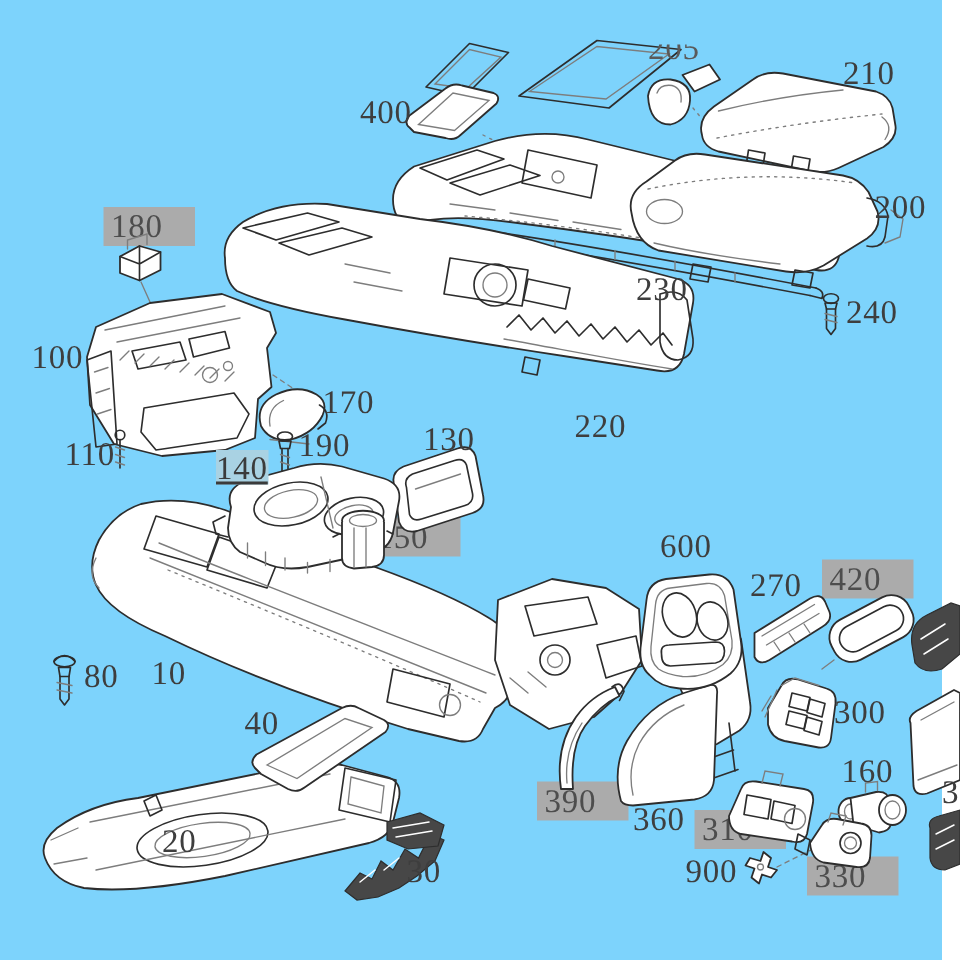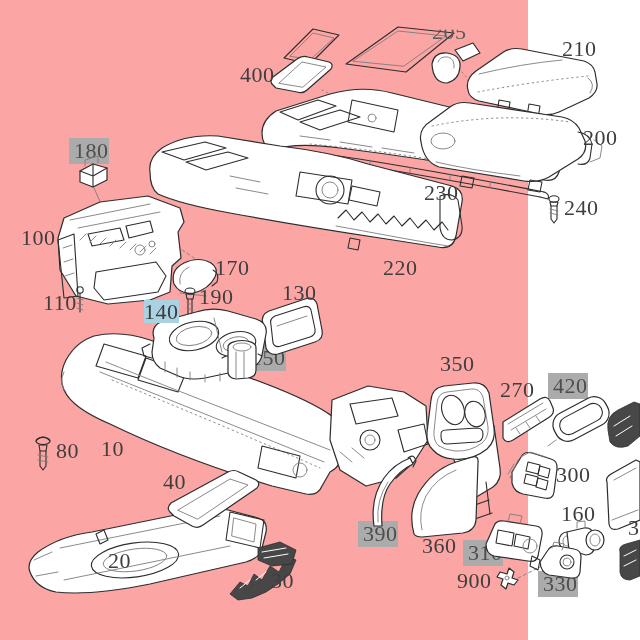--- a/index.html
+++ b/index.html
@@ -1,29 +1,29 @@
 <!DOCTYPE html>
 <html><head>
 <meta charset="utf-8">
 <style>
   * { box-sizing: border-box; margin: 0; padding: 0; }
   html, body { width: 640px; height: 640px; background: #ffffff; overflow: hidden; }
   #canvas {
-    position: relative; width: 528px; height: 640px; background: #fca5a5;
+    position: relative; width: 628px; height: 640px; background: #7dd3fc;
     font-family: "Liberation Serif", "DejaVu Serif", serif;
   }
   svg { position: absolute; left: 0; top: 0; z-index: 2; }
   .lbl {
     position: absolute; font-size: 22px; line-height: 1.05; color: #3e3e3e;
     letter-spacing: 0.5px; white-space: nowrap; z-index: 3;
   }
   .lbl.box {
-    background: #ababab; color: #4d4d4d; padding: 1px 0 2px 5px; z-index: 1;
+    background: #ababab; color: #4d4d4d; padding: 1px 21px 2px 5px; z-index: 1;
   }
-  .lbl.blue { background: #a9d2e3; color: #3b3b3b; }
+  .lbl.blue { background: #a9d2e3; color: #3b3b3b; text-decoration: underline; }
   .lbl.clip-top { clip-path: inset(42% 0 0 0); color: #5a5a5a; }
   .ln  { fill: none; stroke: #2d2d2d; stroke-width: 1.1; stroke-linecap: round; stroke-linejoin: round; }
   .lnf { fill: #ffffff; stroke: #2d2d2d; stroke-width: 1.2; stroke-linejoin: round; }
   .lt  { fill: none; stroke: #7d7d7d; stroke-width: 0.9; stroke-linecap: round; }
   .dk  { fill: #474747; stroke: #2d2d2d; stroke-width: 0.8; }
   .wt  { fill: none; stroke: #ffffff; stroke-width: 1; stroke-linecap: round; }
   .dash { stroke-dasharray: 3,3; }
   .dot  { stroke-dasharray: 1.5,3.5; }
 </style>
 </head>
@@ -335,27 +335,27 @@
 
   <div class="lbl clip-top" style="left:432px;top:20px">205</div>
   <div class="lbl" style="left:562px;top:37px">210</div>
   <div class="lbl" style="left:240px;top:63px">400</div>
   <div class="lbl" style="left:583px;top:126px">200</div>
   <div class="lbl box" style="left:69px;top:138px">180</div>
   <div class="lbl" style="left:424px;top:181px">230</div>
   <div class="lbl" style="left:564px;top:196px">240</div>
   <div class="lbl" style="left:21px;top:226px">100</div>
   <div class="lbl" style="left:215px;top:256px">170</div>
-  <div class="lbl" style="left:383px;top:256px">220</div>
+  <div class="lbl" style="left:383px;top:272px">220</div>
   <div class="lbl" style="left:43px;top:291px">110</div>
   <div class="lbl" style="left:199px;top:285px">190</div>
   <div class="lbl" style="left:282px;top:281px">130</div>
   <div class="lbl blue" style="left:144px;top:300px">140</div>
   <div class="lbl box" style="left:246px;top:345px">150</div>
-  <div class="lbl" style="left:440px;top:352px">350</div>
+  <div class="lbl" style="left:440px;top:352px">600</div>
   <div class="lbl" style="left:500px;top:378px">270</div>
   <div class="lbl box" style="left:548px;top:373px">420</div>
   <div class="lbl" style="left:56px;top:439px">80</div>
   <div class="lbl" style="left:101px;top:437px">10</div>
   <div class="lbl" style="left:556px;top:463px">300</div>
   <div class="lbl" style="left:163px;top:470px">40</div>
   <div class="lbl" style="left:561px;top:502px">160</div>
   <div class="lbl" style="left:628px;top:516px">3</div>
   <div class="lbl box" style="left:358px;top:521px">390</div>
   <div class="lbl" style="left:422px;top:534px">360</div>

